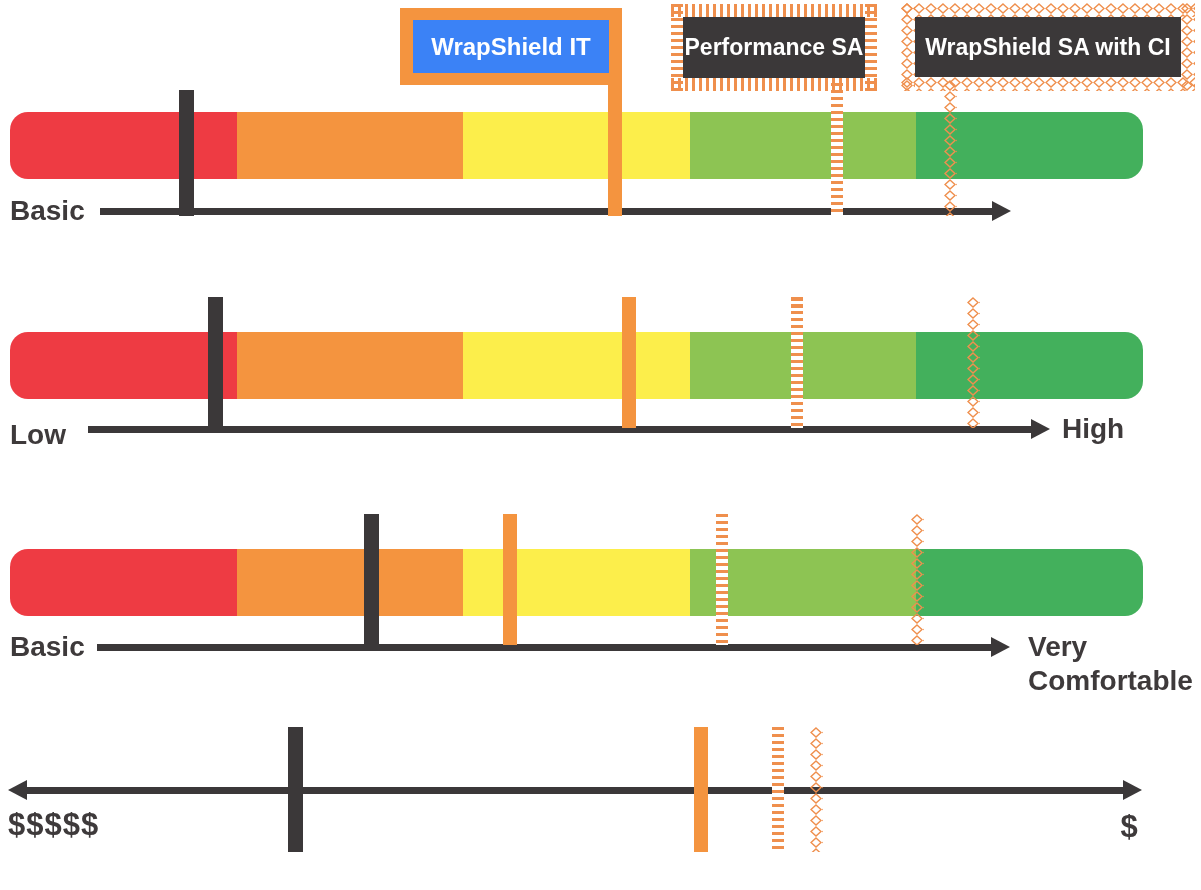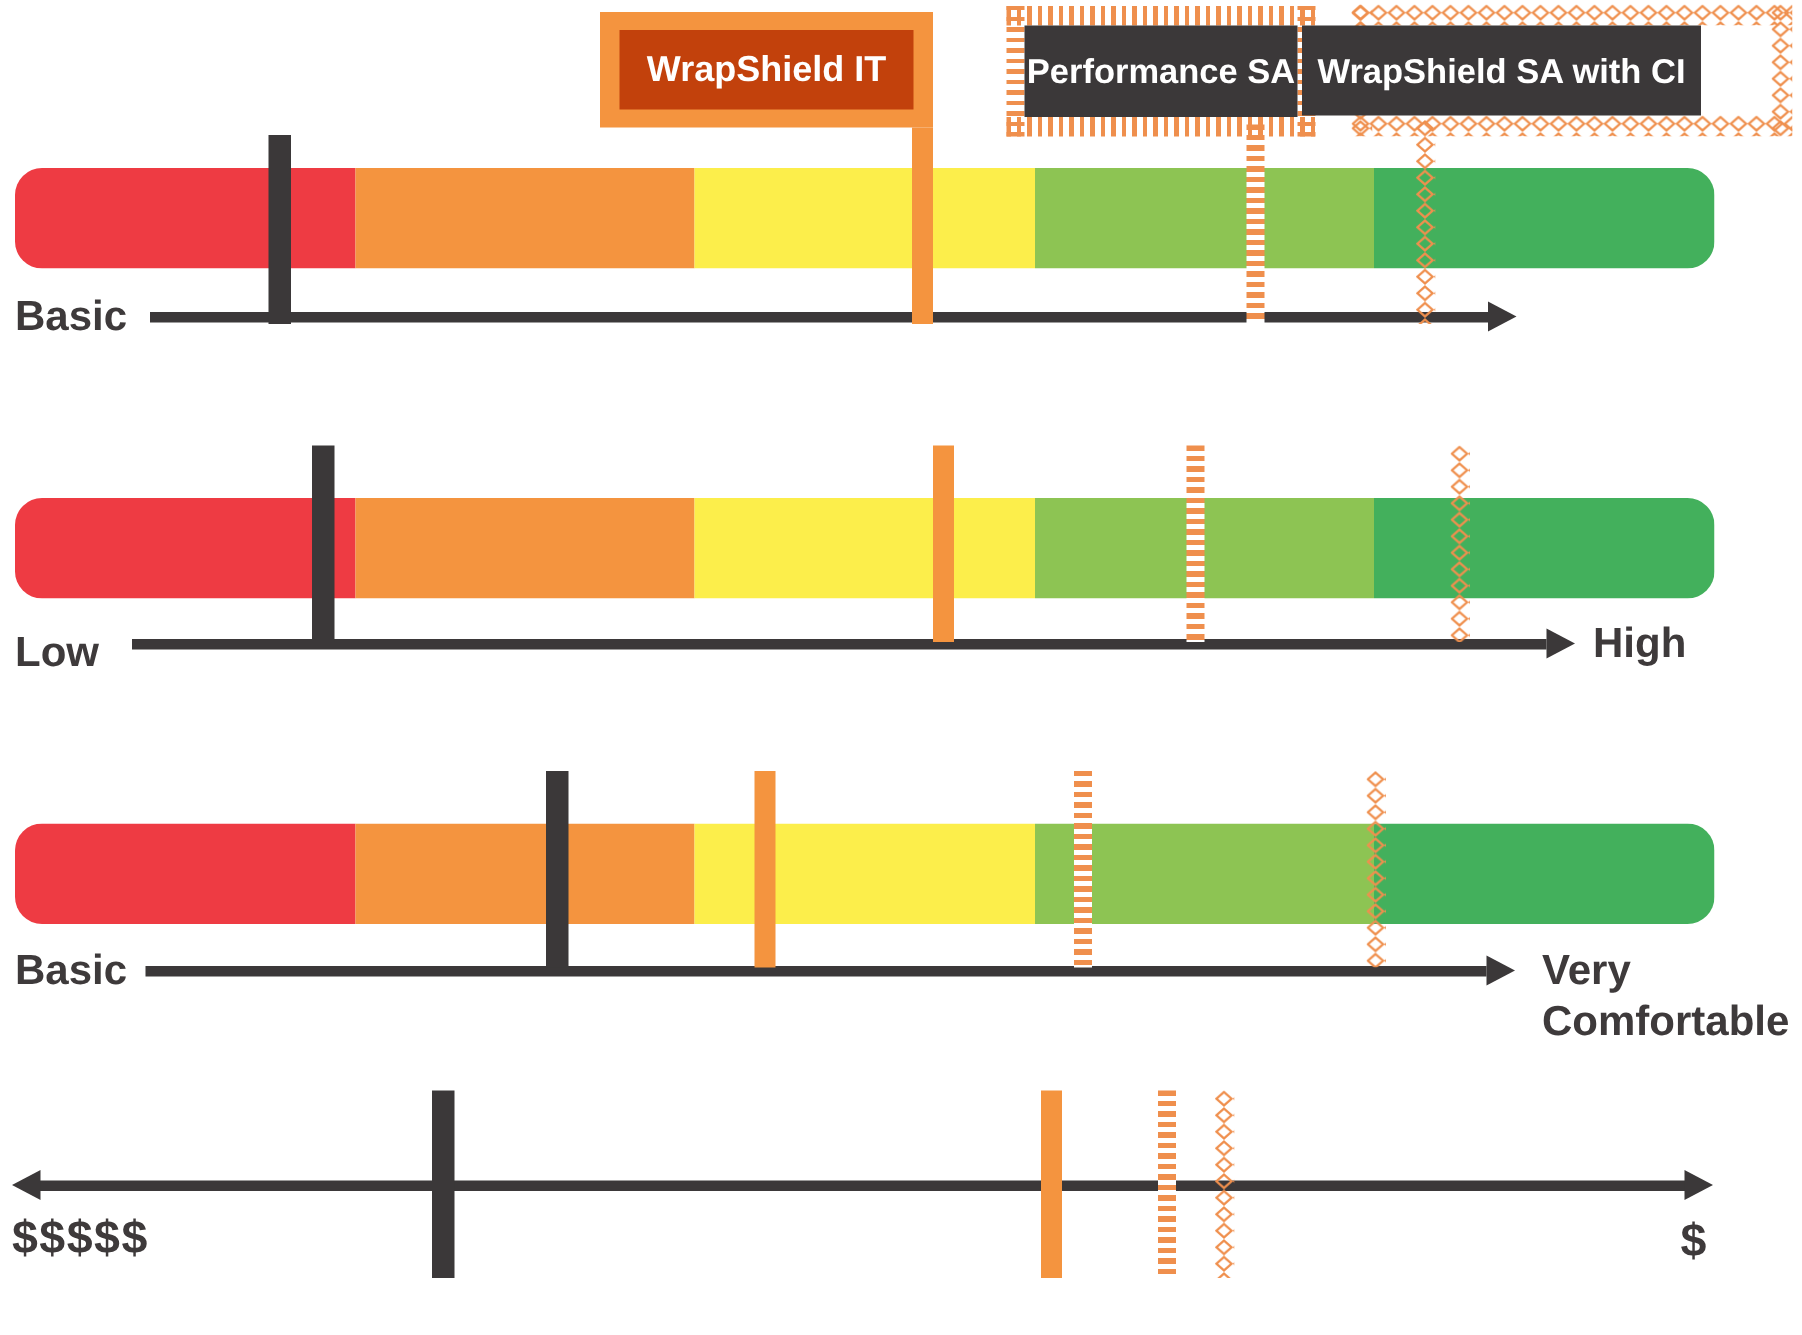--- a/index.html
+++ b/index.html
@@ -36,24 +36,24 @@
   .lb2r{left:1028px;top:630px;width:180px;}
   .lb3l{left:8px;top:808px;font-size:31px;letter-spacing:1px;}
   .lb3r{left:1112px;top:810px;width:34px;text-align:center;font-size:31px;}
   
   .flagbox{position:absolute;background:#3B3839;color:#ffffff;display:flex;
            align-items:center;justify-content:center;font-weight:bold;z-index:6;}
   .flag-baseline{left:72px;top:48px;width:121px;height:44px;font-size:24px;}
   .flag-it-outer{position:absolute;left:400px;top:8px;width:222px;height:77px;
                  background:#F4943F;z-index:6;}
   .flag-it-inner{position:absolute;left:13px;top:12px;right:13px;bottom:12px;
-                 background:#c2410c;color:#fff;display:flex;align-items:center;
+                 background:#3b82f6;color:#fff;display:flex;align-items:center;
                  justify-content:center;font-weight:bold;font-size:24px;}
   .flag-sa{left:683px;top:17px;width:182px;height:61px;font-size:23px;}
-  .flag-ci{left:868px;top:17px;width:266px;height:60px;font-size:23px;}
+  .flag-ci{left:915px;top:17px;width:266px;height:60px;font-size:23px;}
   
   .tick-h{position:absolute;z-index:6;background:repeating-linear-gradient(to right,#EF8F4D 0 3px,transparent 3px 7px);}
   .tick-v{position:absolute;z-index:6;background:repeating-linear-gradient(to bottom,#EF8F4D 0 3px,transparent 3px 7px);}
   .sa-bt{left:671px;top:4px;width:206px;height:13px;}
   .sa-bb{left:671px;top:78px;width:206px;height:13px;}
   .sa-bl{left:671px;top:4px;width:12px;height:87px;}
   .sa-br{left:865px;top:4px;width:12px;height:87px;}
   
   .dstrip{position:absolute;z-index:6;}
   .ci-bt{left:901px;top:3px;width:294px;height:14px;}

